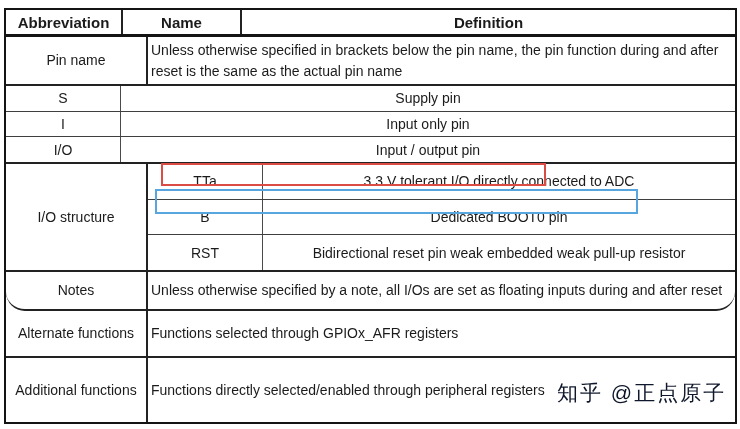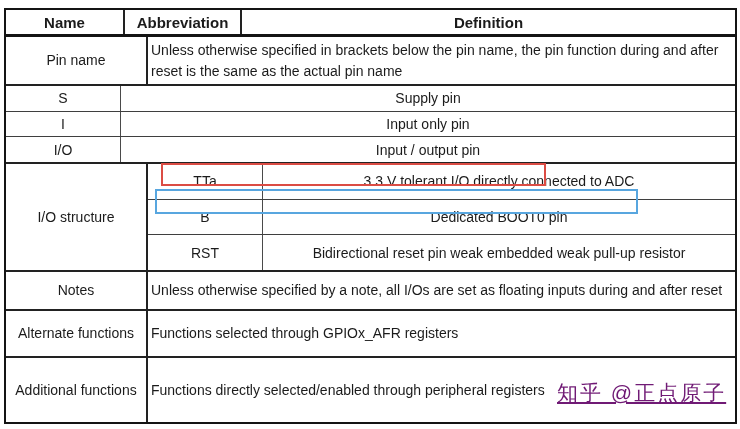--- a/index.html
+++ b/index.html
@@ -44,21 +44,21 @@
   .hc3 { flex: 1; }
   .sec {
     display: flex;
     flex: 0 0 auto;
     box-sizing: border-box;
     border-bottom: 2px solid #222222;
   }
   .sec-pinname { height: 49px; }
   .sec-pintype { height: 78px; }
   .sec-iostruct { height: 108px; }
-  .sec-notes { height: 39px; }
+  .sec-notes { height: 39px; border-radius: 19px; }
   .sec-alt { height: 47px; }
   .sec-add { flex: 1 1 auto; border-bottom: none; }
   .label {
     width: 142px;
     box-sizing: border-box;
     border-right: 2px solid #222222;
     display: flex;
     align-items: center;
     justify-content: center;
     text-align: center;
@@ -106,35 +106,34 @@
     pointer-events: none;
   }
   .ann-red  { left: 161px; top: 163px; width: 385px; height: 23px; border: 2px solid #db4c44; }
   .ann-blue { left: 155px; top: 189px; width: 483px; height: 25px; border: 2px solid #58a6df; }
   .watermark {
     position: absolute;
     left: 557px;
     top: 379px;
     font-size: 21px;
     letter-spacing: 2px;
-    color: #701a75;
+    color: #0f172a;
     white-space: nowrap;
-    text-decoration: underline;
   }
 </style>
 </head>
 <body>
 
 <div class="page">
 
   <div class="tbl">
 
     <div class="hrow">
+      <div class="hcell hc2">Abbreviation</div>
       <div class="hcell hc1">Name</div>
-      <div class="hcell hc2">Abbreviation</div>
       <div class="hcell hc3">Definition</div>
     </div>
 
     <div class="sec sec-pinname">
       <div class="label">Pin name</div>
       <div class="merged">Unless otherwise specified in brackets below the pin name, the pin function during and after reset is the same as the actual pin name</div>
     </div>
 
     <div class="sec sec-pintype">
       <div class="rows">

